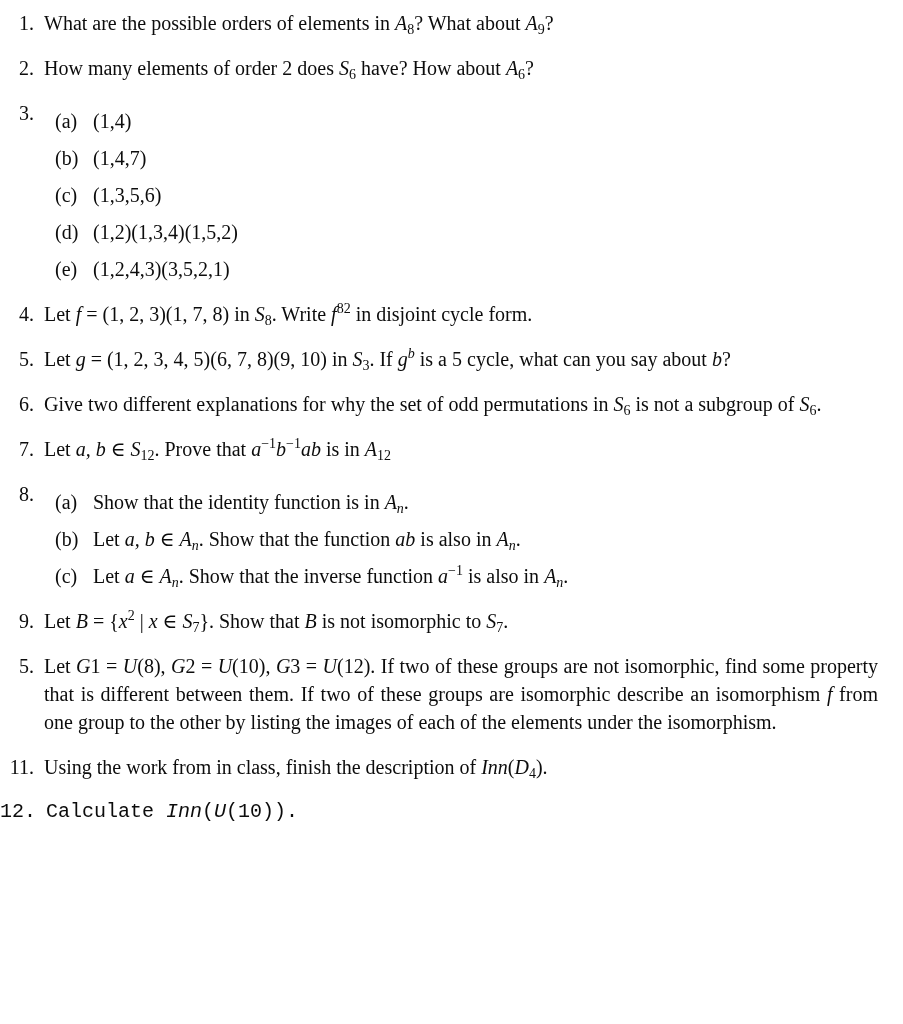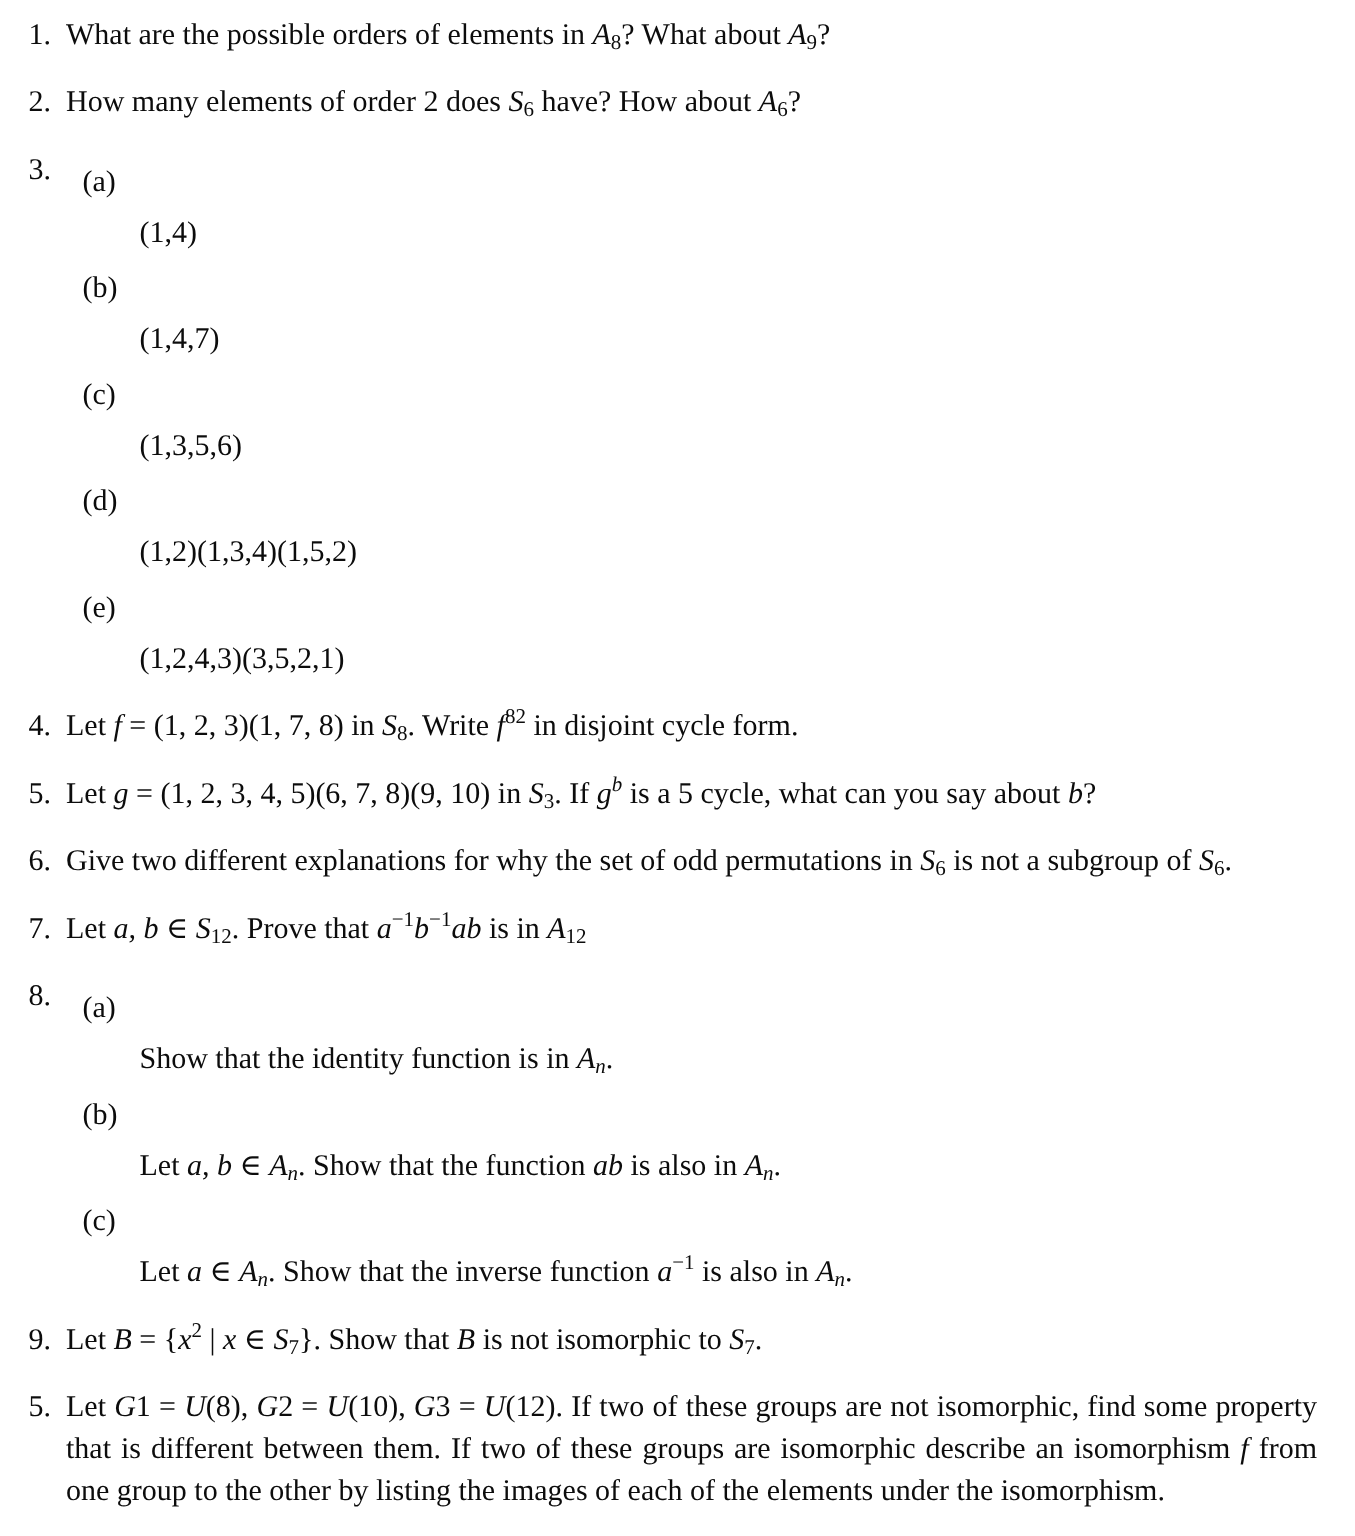--- a/index.html
+++ b/index.html
@@ -8,29 +8,29 @@
     width: 903px;
     min-height: 1024px;
     background: #ffffff;
     color: #0c0c0c;
     font-family: "Liberation Serif", "DejaVu Serif", serif;
     font-size: 20px;
     line-height: 28px;
   }
   .page { padding: 9px 25px 8px 0; }
   .problem { display: flex; margin-bottom: 17px; }
-  .problem:last-child { margin-bottom: 12px; }
+  .problem:last-child { margin-bottom: 12px; font-family: Liberation Mono, monospace; }
   .num { flex: 0 0 34px; text-align: right; white-space: nowrap; }
   .body { flex: 1; margin-left: 10px; min-width: 0; }
   .text { text-align: justify; }
   .sublist { margin: 8px 0 0 11px; }
   .subproblem { display: flex; margin-bottom: 9px; }
   .subproblem:last-child { margin-bottom: 0; }
   .sublabel { flex: 0 0 30px; white-space: nowrap; }
-  .subtext { margin-left: 8px; text-align: justify; flex: 1; min-width: 0; margin-top: 34px; }
+  .subtext { margin-left: 8px; text-align: justify; flex: 1; min-width: 0; }
   sub, sup { font-size: 70%; line-height: 0; }
   sub { vertical-align: -0.25em; }
   sup { vertical-align: 0.55em; }
   i { font-style: italic; }
 </style>
 </head>
 <body>
 
 <div class="page">
   <div id="problem-list">
@@ -122,19 +122,25 @@
           <div class="text">Let <i>B</i> = {<i>x</i><sup>2</sup> | <i>x</i> ∈ <i>S</i><sub>7</sub>}. Show that <i>B</i> is not isomorphic to <i>S</i><sub>7</sub>.</div>
         </div>
       </div>
       <div class="problem">
         <div class="num">5.</div>
         <div class="body">
           <div class="text">Let <i>G</i>1 = <i>U</i>(8), <i>G</i>2 = <i>U</i>(10), <i>G</i>3 = <i>U</i>(12). If two of these groups are not isomorphic, find some property that is different between them. If two of these groups are isomorphic describe an isomorphism <i>f</i> from one group to the other by listing the images of each of the elements under the isomorphism.</div>
         </div>
       </div>
       <div class="problem">
+        <div class="num">11.</div>
+        <div class="body">
+          <div class="text">Using the work from in class, finish the description of <i>Inn</i>(<i>D</i><sub>4</sub>).</div>
+        </div>
+      </div>
+      <div class="problem">
         <div class="num">12.</div>
         <div class="body">
           <div class="text">Calculate <i>Inn</i>(<i>U</i>(10)).</div>
         </div>
       </div>
     </div>
 </div>
 
 </body></html>

